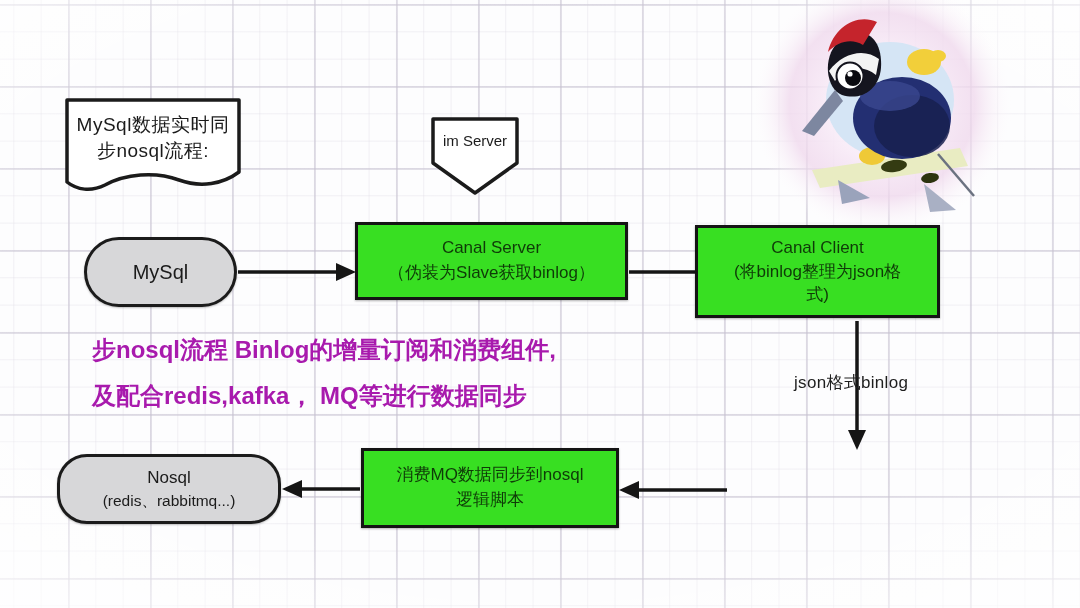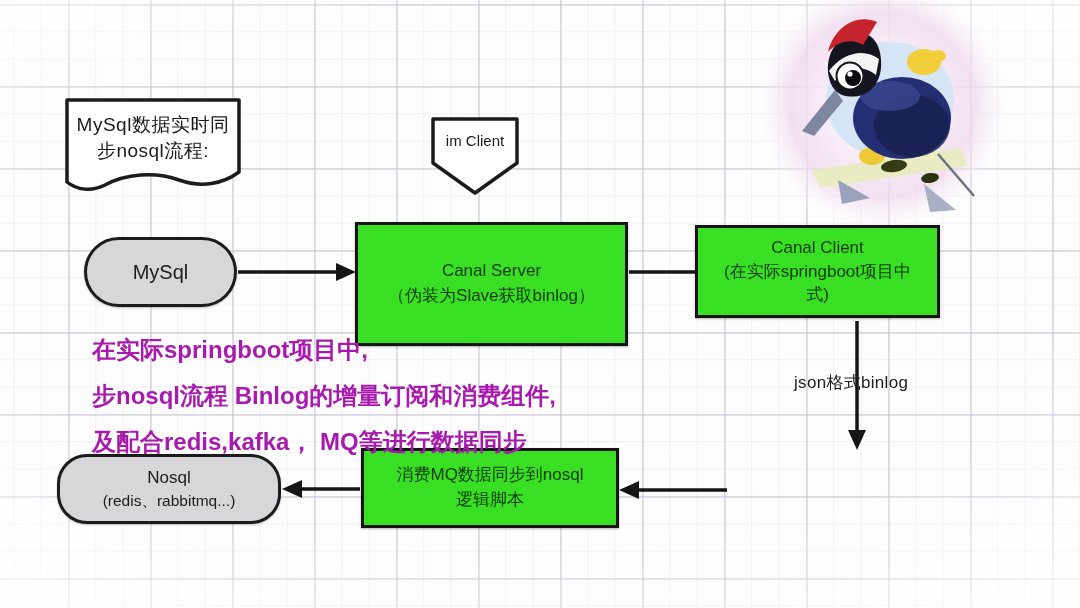--- a/index.html
+++ b/index.html
@@ -42,21 +42,21 @@
   .n-mysql{left:84px;top:237px;width:153px;height:70px;font-size:20px;}
   .n-nosql{left:57px;top:454px;width:224px;height:70px;border-radius:30px;font-size:17px;line-height:1.4;}
   .n-nosql .l2{font-size:15.5px;}
   
   .gbox{
     border:3.5px solid #141414;background:#38df22;
     display:flex;flex-direction:column;align-items:center;justify-content:center;
     text-align:center;color:#0f3a08;box-sizing:border-box;line-height:1.45;
     box-shadow:0 1px 2px rgba(0,0,0,0.3);
   }
-  .n-canal-server{left:355px;top:222px;width:273px;height:124px;font-size:17px;}
+  .n-canal-server{left:355px;top:222px;width:273px;height:78px;font-size:17px;}
   .n-canal-client{left:695px;top:225px;width:245px;height:93px;font-size:17px;line-height:1.4;}
   .n-mq{left:728px;top:451px;width:260px;height:80px;font-size:17px;}
   .n-mq .l2{font-size:15.5px;}
   .n-consumer{left:361px;top:448px;width:258px;height:80px;font-size:17px;text-align:center;}
   
   .edge-label{left:794px;top:371px;font-size:17px;color:#1e1e1e;letter-spacing:0.3px;}
   
   .annotation{left:92px;top:327px;font-weight:bold;font-size:24px;line-height:46px;white-space:nowrap;}
   .edges,.logo{position:absolute;pointer-events:none;}
   .edges{left:0;top:0;width:1080px;height:608px;}
@@ -127,50 +127,49 @@
     <div class="shape-text">
       <span>MySql数据实时同</span>
       <span>步nosql流程:</span>
     </div>
   </div>
 
   <div class="abs banner">
     <svg class="shape-svg" viewBox="0 0 90 80" aria-hidden="true">
       <polygon points="3,3 87,3 87,47 45,77 3,47" fill="#ffffff" stroke="#1b1b1b" stroke-width="3.5" stroke-linejoin="round"></polygon>
     </svg>
-    <div class="shape-text">im Client</div>
+    <div class="shape-text">im Server</div>
   </div>
 
   <div class="abs stadium n-mysql">
     <span>MySql</span>
   </div>
 
   <div class="abs gbox n-canal-server">
     <span>Canal Server</span>
     <span>（伪装为Slave获取binlog）</span>
   </div>
 
   <div class="abs gbox n-canal-client">
     <span>Canal Client</span>
-    <span>(在实际springboot项目中</span>
+    <span>(将binlog整理为json格</span>
     <span>式)</span>
   </div>
 
   <div class="abs edge-label">json格式binlog</div>
 
 
   <div class="abs gbox n-consumer">
     <span>消费MQ数据同步到nosql</span>
     <span>逻辑脚本</span>
   </div>
 
   <div class="abs stadium n-nosql">
     <span>Nosql</span>
     <span class="l2">(redis、rabbitmq...)</span>
   </div>
 
   <div class="abs annotation" style="color: rgb(168, 26, 173);">
-    <div>在实际springboot项目中,</div>
     <div>步nosql流程 Binlog的增量订阅和消费组件,</div>
     <div>及配合redis,kafka， MQ等进行数据同步</div>
   </div>
 
 </div>
 
 </body></html>

